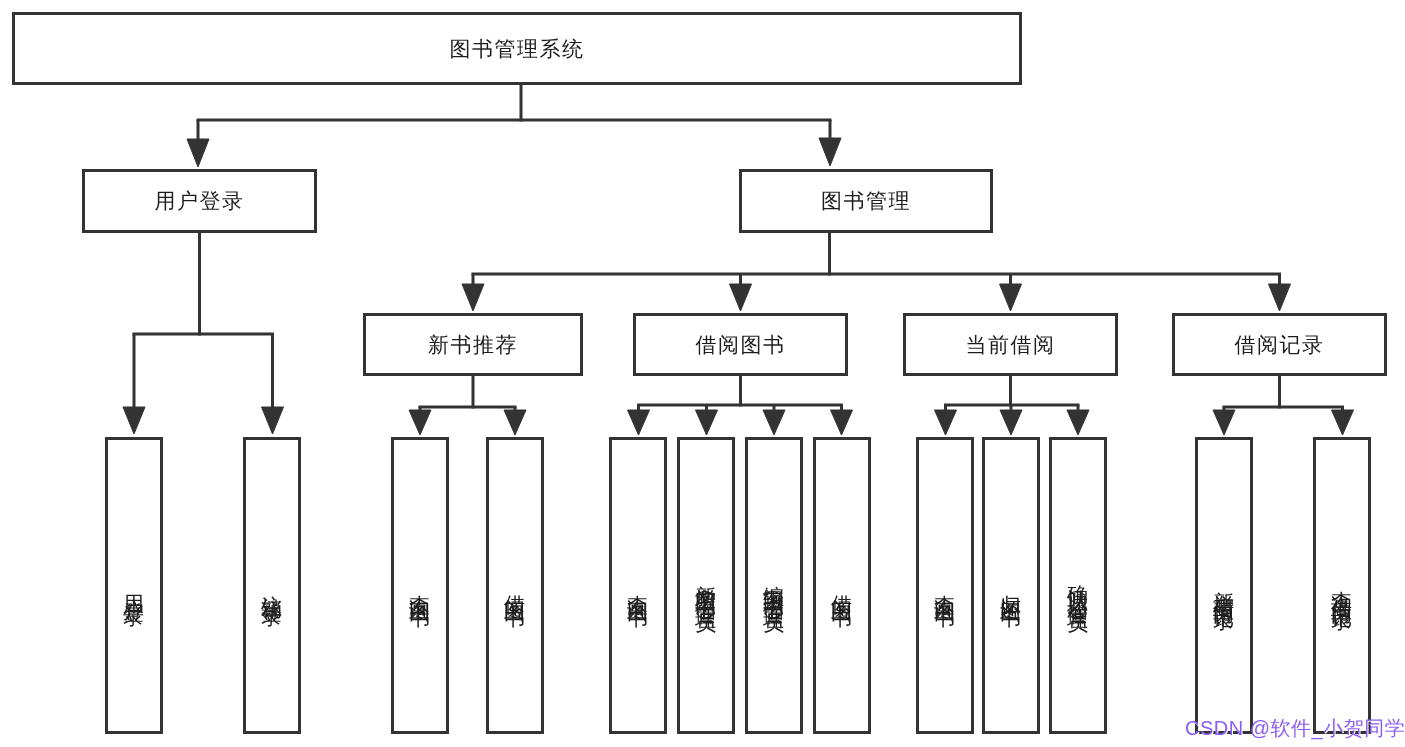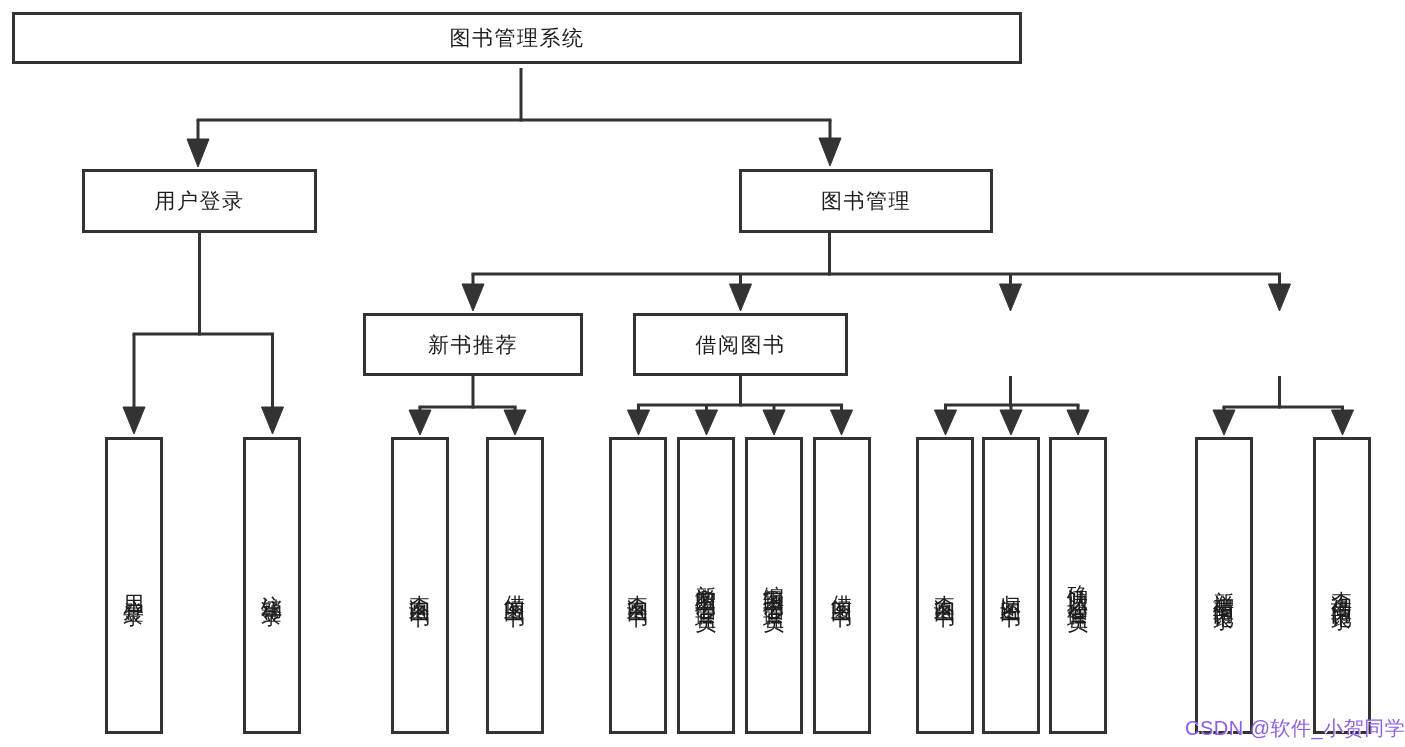--- a/index.html
+++ b/index.html
@@ -55,21 +55,21 @@
     justify-content: center;
     writing-mode: vertical-rl;
     text-orientation: mixed;
     font-size: 21px;
     letter-spacing: 4px;
     line-height: 1;
     color: #1d1d1d;
     z-index: 2;
     text-align: center;
   }
-  .root-box   { left: 12px;  top: 12px;  width: 1010px; height: 52px; }
+  .root-box   { left: 12px;  top: 12px;  width: 1010px; height: 73px; }
   .lvl2-a     { left: 82px;  top: 169px; width: 235px;  height: 64px; }
   .lvl2-b     { left: 739px; top: 169px; width: 254px;  height: 64px; }
   .lvl3       { top: 313px;  height: 63px; }
   .lvl3-a     { left: 363px;  width: 220px; }
   .lvl3-b     { left: 633px;  width: 215px; }
   .lvl3-c     { left: 903px;  width: 215px; }
   .lvl3-d     { left: 1172px; width: 215px; }
   .leaf-1  { left: 105px; }
   .leaf-2  { left: 243px; }
   .leaf-3  { left: 391px; }
@@ -176,20 +176,22 @@
     </g>
   </svg>
 
   <div class="node root-box">图书管理系统</div>
 
   <div class="node lvl2-a">用户登录</div>
   <div class="node lvl2-b">图书管理</div>
 
   <div class="node lvl3 lvl3-a">新书推荐</div>
   <div class="node lvl3 lvl3-b">借阅图书</div>
+  <div class="node lvl3 lvl3-c">当前借阅</div>
+  <div class="node lvl3 lvl3-d">借阅记录</div>
 
   <div class="leaf leaf-1">用户登录</div>
   <div class="leaf leaf-2">注销登录</div>
   <div class="leaf leaf-3">查询图书</div>
   <div class="leaf leaf-4">借阅图书</div>
   <div class="leaf leaf-5">查询图书</div>
   <div class="leaf leaf-6">新增图书（管理员）</div>
   <div class="leaf leaf-7">编辑图书（管理员）</div>
   <div class="leaf leaf-8">借阅图书</div>
   <div class="leaf leaf-9">查询图书</div>

